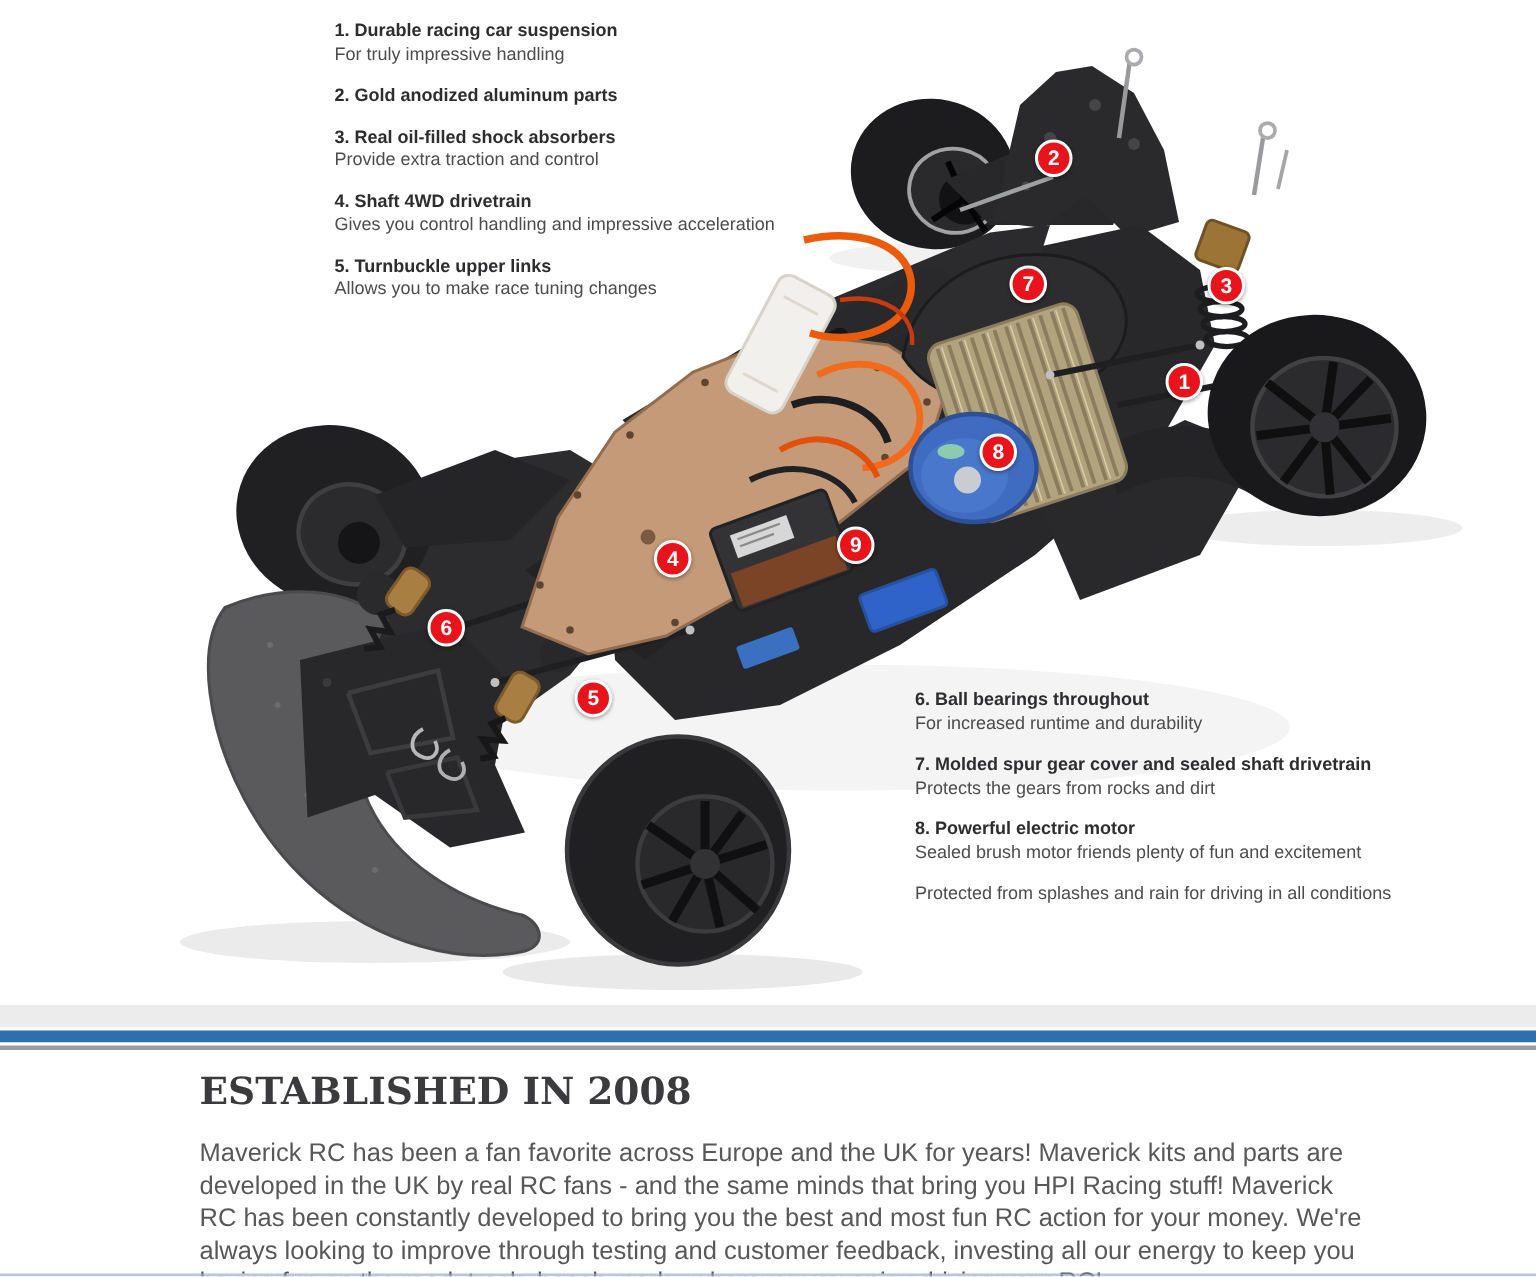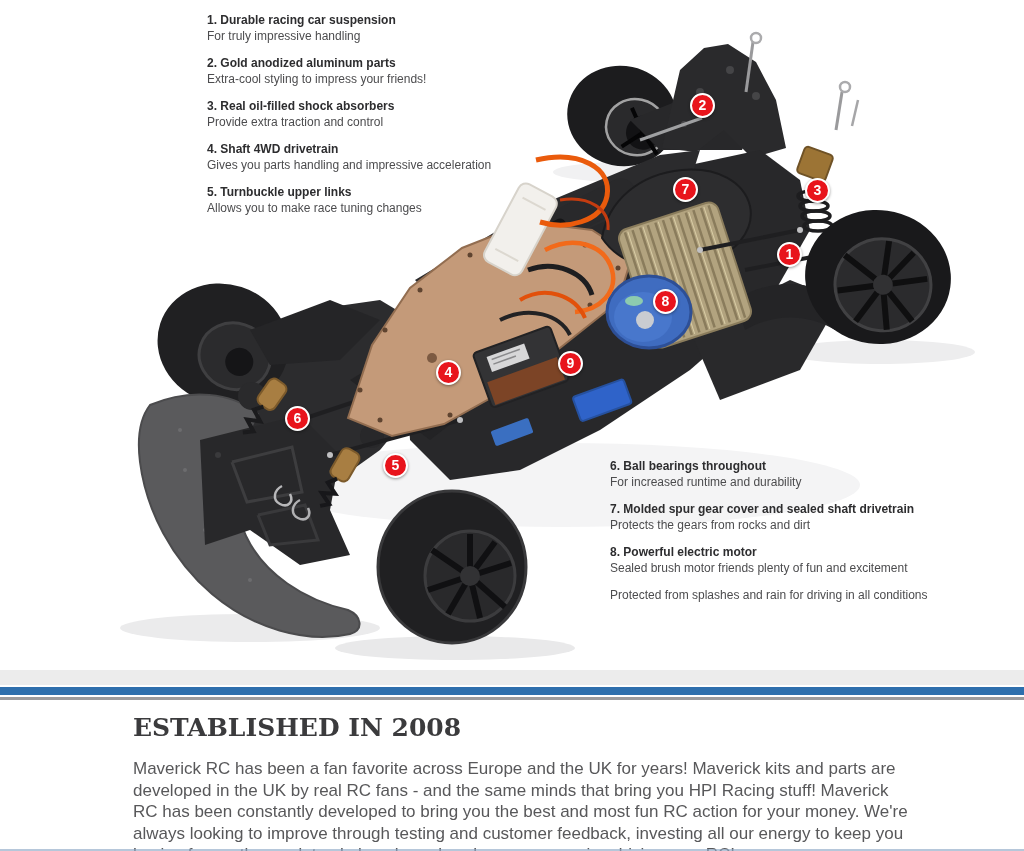--- a/index.html
+++ b/index.html
@@ -1,21 +1,21 @@
 <!DOCTYPE html>
 <html><head>
 <meta charset="utf-8">
 <style>
   html,body{margin:0;padding:0;background:#ffffff;}
   .page{position:relative;width:1024px;height:851px;background:#fff;overflow:hidden;
         font-family:"Liberation Sans",sans-serif;}
 
   
   .feature-list{position:absolute;z-index:5;}
-  .feature-list.left{left:207px;top:13px;width:330px;}
+  .feature-list.left{left:223px;top:13px;width:330px;}
   .feature-list.right{left:610px;top:459px;width:400px;}
   .feature{margin-bottom:12px;}
   .feature .title{display:block;font-size:12px;font-weight:bold;color:#2d2d2f;
                   line-height:15.5px;white-space:nowrap;}
   .feature .desc{display:block;font-size:12px;color:#4c4c4e;line-height:15.5px;white-space:nowrap;}
 
   
   .hero{position:absolute;left:0;top:0;width:1024px;height:670px;}
   .hero svg{position:absolute;left:0;top:0;}
 
@@ -272,29 +272,28 @@
     <div class="marker m9">9</div>
   </div>
 
   <div class="feature-list left">
     <div class="feature">
       <span class="title">1. Durable racing car suspension</span>
       <span class="desc">For truly impressive handling</span>
     </div>
     <div class="feature">
       <span class="title">2. Gold anodized aluminum parts</span>
-      <span class="desc">Extra-cool styling to impress your friends!</span>
     </div>
     <div class="feature">
       <span class="title">3. Real oil-filled shock absorbers</span>
       <span class="desc">Provide extra traction and control</span>
     </div>
     <div class="feature">
       <span class="title">4. Shaft 4WD drivetrain</span>
-      <span class="desc">Gives you parts handling and impressive acceleration</span>
+      <span class="desc">Gives you control handling and impressive acceleration</span>
     </div>
     <div class="feature">
       <span class="title">5. Turnbuckle upper links</span>
       <span class="desc">Allows you to make race tuning changes</span>
     </div>
   </div>
 
   <div class="feature-list right">
     <div class="feature">
       <span class="title">6. Ball bearings throughout</span>

